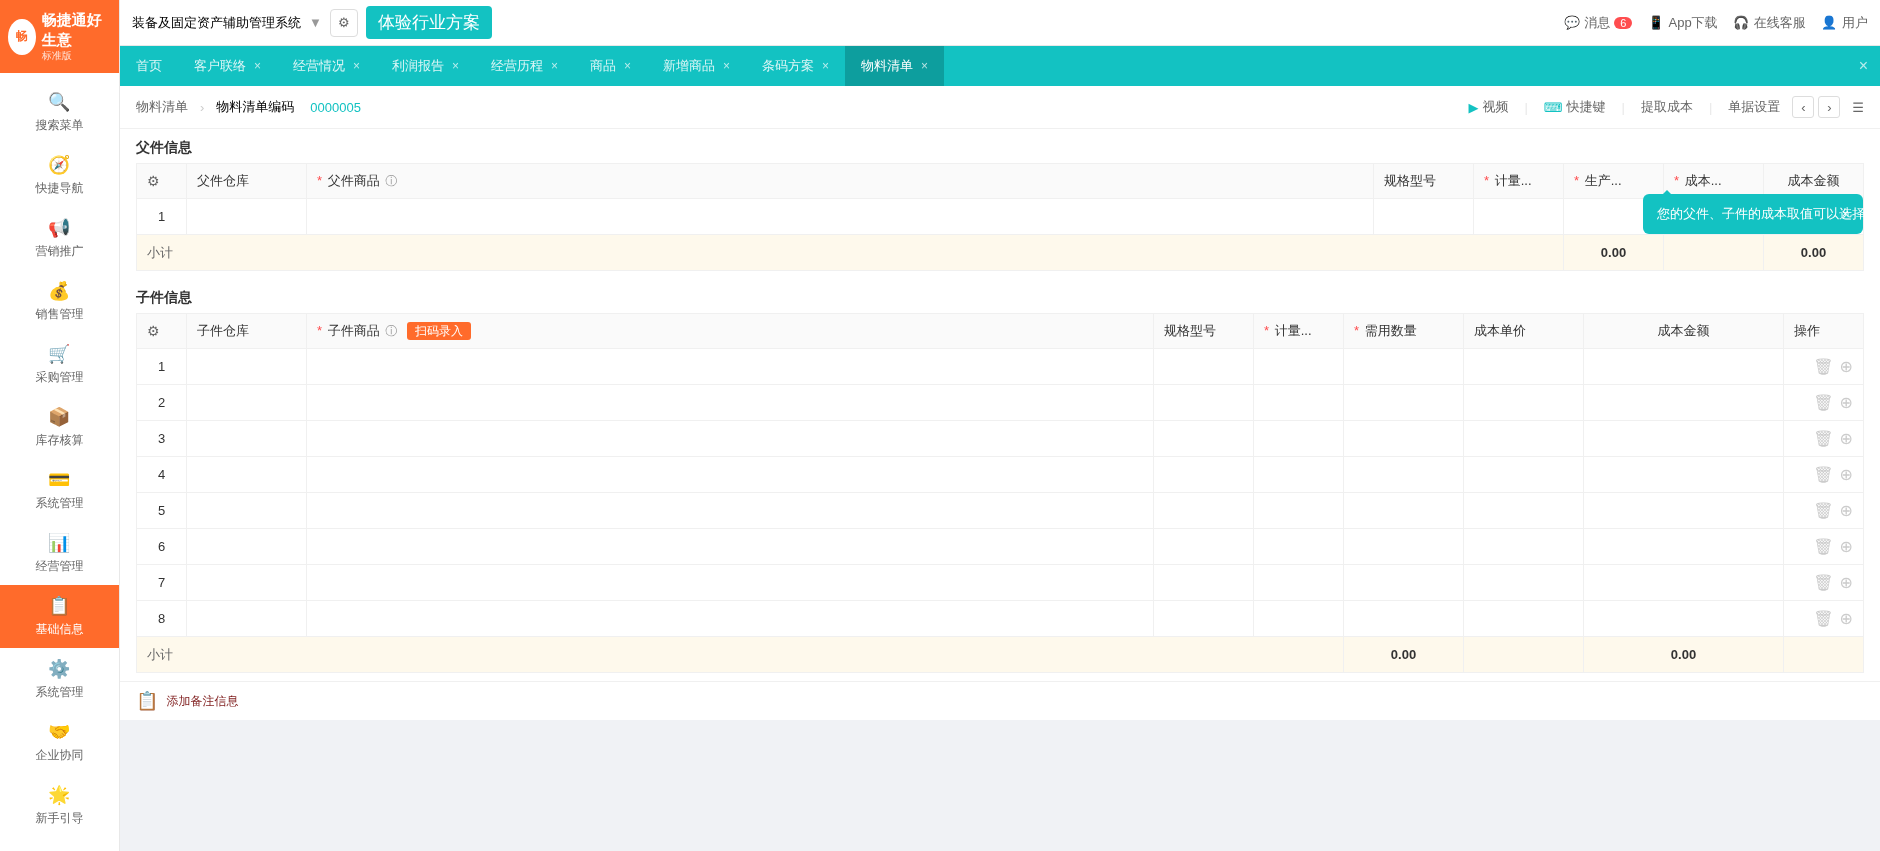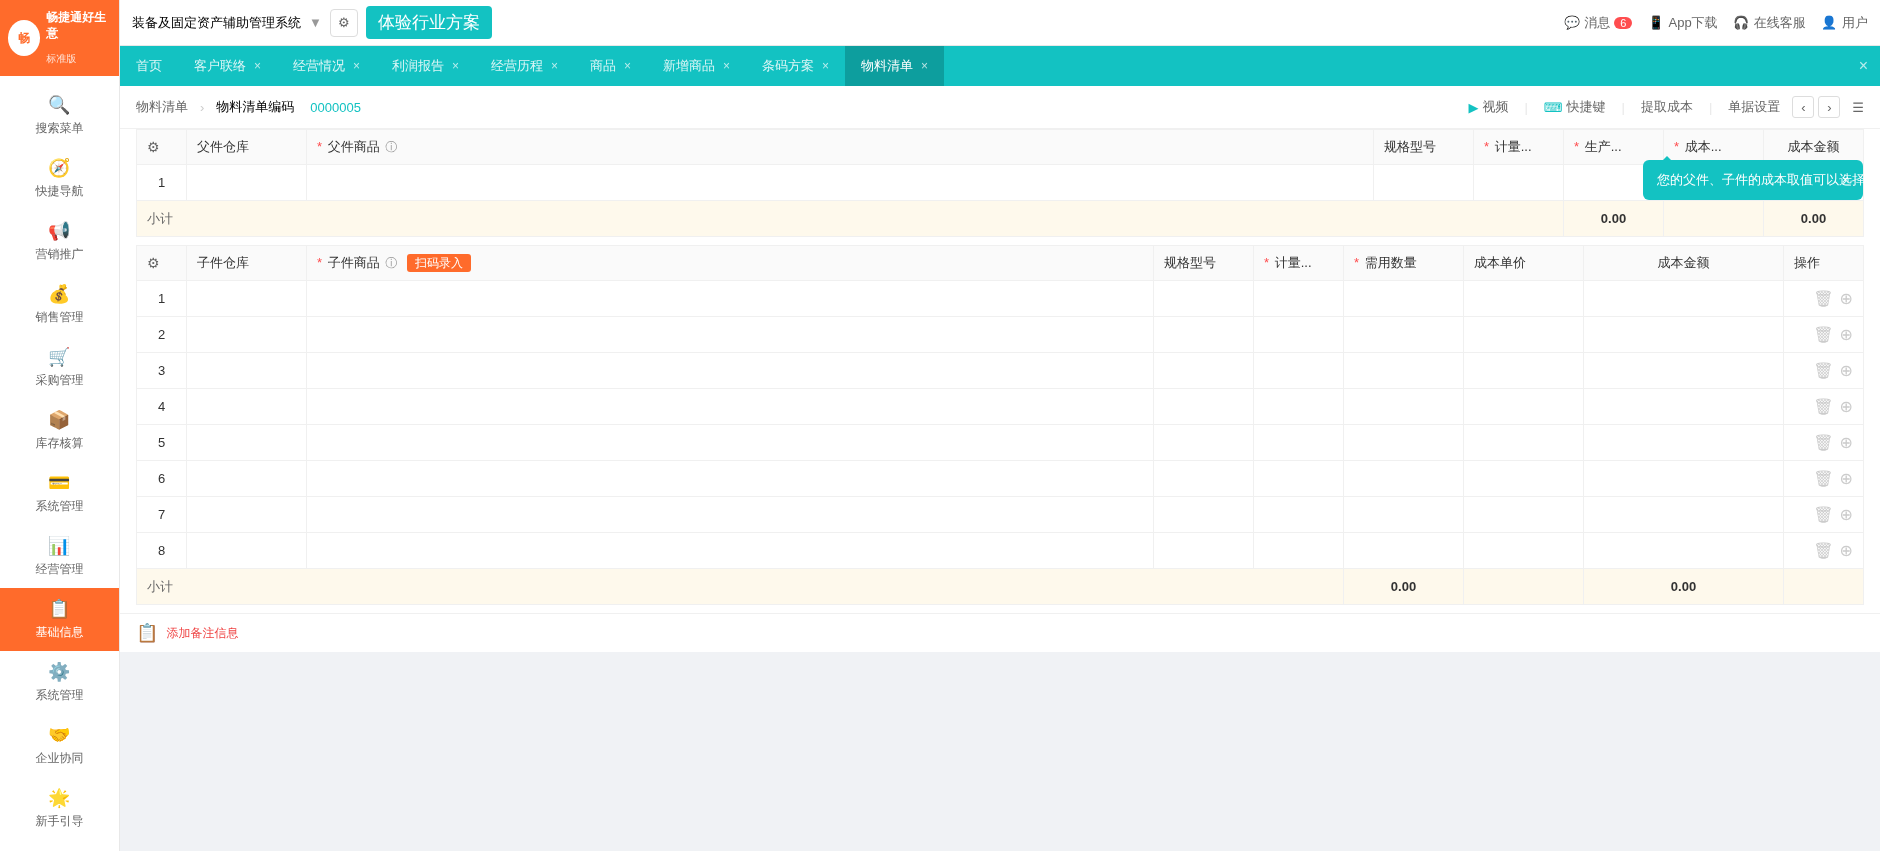--- a/index.html
+++ b/index.html
@@ -3,22 +3,22 @@
   <meta charset="utf-8">
   <style>
     * { margin: 0; padding: 0; box-sizing: border-box; }
     body { font-family: 'Microsoft YaHei', sans-serif; font-size: 13px; background: #f0f2f5; display: flex; height: 851px; overflow: hidden; }
 
     
     .sidebar { width: 120px; background: #fff; display: flex; flex-direction: column; align-items: center; padding-top: 0; border-right: 1px solid #e8e8e8; flex-shrink: 0; }
     .sidebar-logo { width: 100%; background: #ff6b2b; padding: 10px 8px; display: flex; align-items: center; gap: 6px; cursor: pointer; }
     .sidebar-logo-icon { width: 36px; height: 36px; background: #fff; border-radius: 50%; display: flex; align-items: center; justify-content: center; }
     .sidebar-logo-icon span { color: #ff6b2b; font-weight: bold; font-size: 12px; }
-    .sidebar-logo-text { color: #fff; font-size: 12px; font-weight: bold; line-height: 1.3; }
-    .sidebar-logo-sub { color: rgba(255,255,255,0.8); font-size: 10px; margin-top: 11px; }
+    .sidebar-logo-text { color: #fff; font-size: 15px; font-weight: bold; line-height: 1.3; }
+    .sidebar-logo-sub { color: rgba(255,255,255,0.8); font-size: 10px; }
     .sidebar-nav { width: 100%; padding: 8px 0; flex: 1; overflow-y: auto; }
     .sidebar-item { width: 100%; display: flex; flex-direction: column; align-items: center; padding: 10px 4px; cursor: pointer; color: #666; font-size: 12px; gap: 4px; }
     .sidebar-item.active { background: #ff6b2b; color: #fff; }
     .sidebar-item .icon { font-size: 18px; }
 
     
     .main { flex: 1; display: flex; flex-direction: column; overflow: hidden; }
 
     
     .topbar { background: #fff; height: 46px; display: flex; align-items: center; padding: 0 12px; border-bottom: 1px solid #e8e8e8; gap: 8px; }
@@ -77,21 +77,21 @@
     .action-icons { display: flex; gap: 6px; align-items: center; justify-content: flex-end; }
     .action-icon { color: #ccc; cursor: pointer; font-size: 16px; }
     .scan-badge { background: #ff6b2b; color: #fff; border-radius: 3px; padding: 2px 8px; font-size: 12px; cursor: pointer; }
     .tooltip-popup { position: absolute; top: 100%; right: -200px; background: #13c2c2; color: #fff; padding: 10px 14px; border-radius: 6px; font-size: 13px; width: 220px; z-index: 100; line-height: 1.5; }
     .tooltip-popup::before { content: ''; position: absolute; top: -8px; left: 20px; border: 4px solid transparent; border-bottom-color: #13c2c2; }
     .tooltip-close { float: right; cursor: pointer; margin-left: 8px; }
 
     
     .bottom-bar { padding: 8px 16px; background: #fff; border-top: 1px solid #f0f0f0; display: flex; align-items: center; gap: 8px; }
     .bottom-icon { color: #13c2c2; font-size: 18px; }
-    .bottom-text { color: #ef4444; font-size: 12px; }
+    .bottom-text { color: #7f1d1d; font-size: 12px; }
 
     
     ::-webkit-scrollbar { width: 6px; height: 6px; }
     ::-webkit-scrollbar-track { background: #f0f0f0; }
     ::-webkit-scrollbar-thumb { background: #ccc; border-radius: 3px; }
 
     .col-serial { width: 50px; }
     .col-warehouse { width: 120px; }
     .col-product { min-width: 180px; }
     .col-spec { width: 100px; }
@@ -270,20 +270,21 @@
             <div class="header-nav-btn">‹</div>
             <div class="header-nav-btn">›</div>
           </div>
           <div class="btn-columns">
             <span>☰</span>
           </div>
         </div>
       </div>
 
       <div class="section">
+        <div class="section-title">父件信息</div>
         <div style="position:relative">
           <table class="data-table">
             <thead>
               <tr>
                 <th class="th-settings col-serial"><span class="th-settings-icon">⚙</span></th>
                 <th class="col-warehouse"><span>父件仓库</span></th>
                 <th class="col-product">
                   <span class="required">*</span>
                   <span>父件商品</span>
                   <span class="info-icon">ⓘ</span>
@@ -333,20 +334,21 @@
                 <td class="right">
                   <span class="subtotal-value">0.00</span>
                 </td>
               </tr>
             </tbody>
           </table>
         </div>
       </div>
 
       <div class="section">
+        <div class="section-title">子件信息</div>
         <table class="data-table">
           <thead>
             <tr>
               <th class="th-settings col-serial"><span class="th-settings-icon">⚙</span></th>
               <th class="col-warehouse"><span>子件仓库</span></th>
               <th class="col-product">
                 <span class="required">*</span>
                 <span>子件商品</span>
                 <span class="info-icon">ⓘ</span>
                 <span class="scan-badge" style="margin-left:6px;">扫码录入</span>

